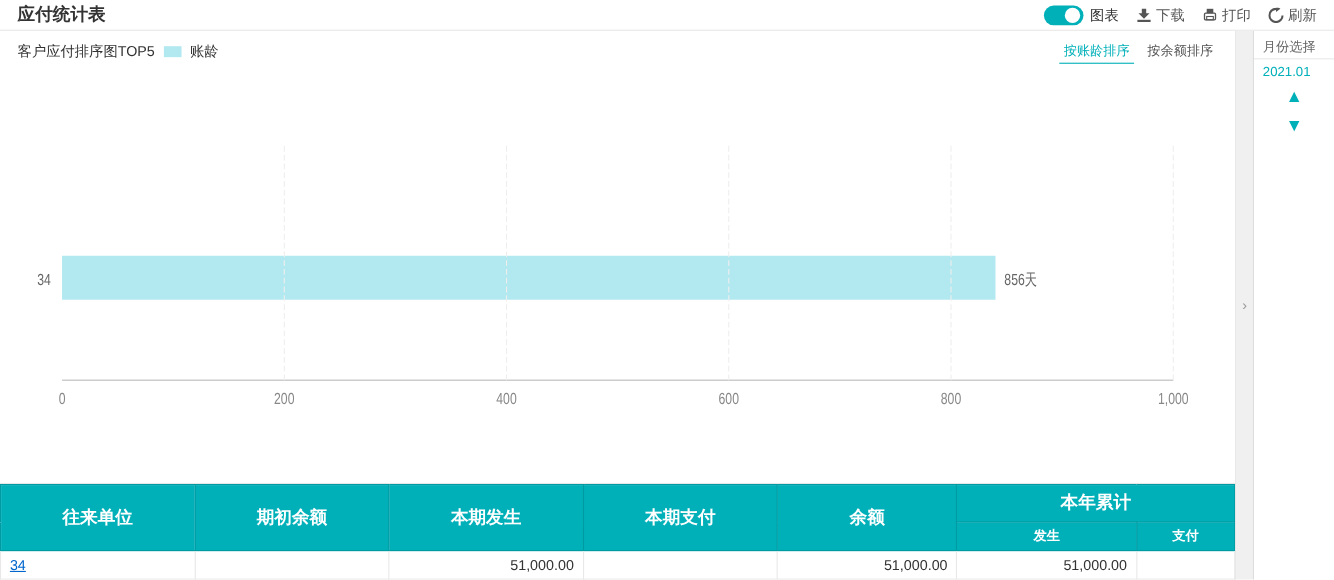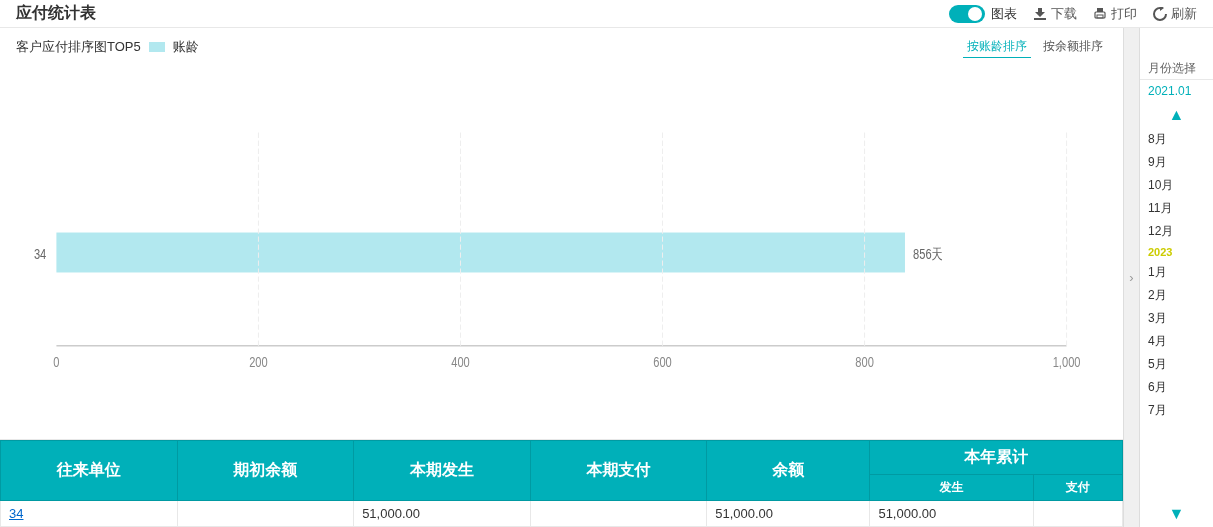--- a/index.html
+++ b/index.html
@@ -32,24 +32,24 @@
 
     
     .chart-wrapper { flex: 1; padding: 4px 16px 0; position: relative; overflow: hidden; }
     .chart-svg { width: 100%; height: 100%; }
 
     
     .table-area { border-top: 1px solid #e8e8e8; }
     table { width: 100%; border-collapse: collapse; }
     .table-header-row th { background: #00b0b9; color: #fff; text-align: center; padding: 6px 8px; font-size: 16px; border: 1px solid #009aa2; }
     .table-sub-row th { background: #00b0b9; color: #fff; text-align: center; padding: 4px 8px; font-size: 12px; border: 1px solid #009aa2; }
-    .table-data-row td { padding: 5px 8px; font-size: 13px; border: 1px solid #e8e8e8; }
+    .table-data-row td { padding: 5px 8px; font-size: 13px; border: 1px solid #e8e8e8; text-align: right; }
     .table-data-row td:first-child { text-align: left; }
     .table-data-row td a { color: #0066cc; text-decoration: underline; cursor: pointer; }
-    .sidebar-title { font-size: 12px; color: #666; padding: 6px 8px 2px; border-bottom: 1px solid #e8e8e8; margin-top: 26px; }
+    .sidebar-title { font-size: 12px; color: #666; padding: 6px 8px 2px; border-bottom: 1px solid #e8e8e8; }
     .sidebar-current-month { font-size: 12px; color: #00b0b9; padding: 4px 8px; font-weight: normal; }
     .sidebar-month-item { font-size: 12px; color: #333; padding: 3px 8px; cursor: pointer; }
     .sidebar-month-item.year-marker { color: #cccc00; font-weight: bold; font-size: 11px; }
     .sidebar-scroll-btn { text-align: center; padding: 4px; cursor: pointer; color: #00b0b9; font-size: 16px; }
 
     .sidebar-panel { width: 90px; border-left: 1px solid #ddd; background: #fff; display: flex; overflow: hidden; }
     .collapse-handle { width: 16px; background: #f0f0f0; border-right: 1px solid #ddd; display: flex; align-items: center; justify-content: center; cursor: pointer; color: #999; }
     .sidebar-content { flex: 1; display: flex; flex-direction: column; }
     .sidebar-month-list { flex: 1; overflow-y: auto; }
 
@@ -167,33 +167,18 @@
       </div>
 
     </div>
 
     <div class="sidebar-panel">
       <div class="collapse-handle">›</div>
       <div class="sidebar-content">
         <div class="sidebar-title">月份选择</div>
         <div class="sidebar-current-month">2021.01</div>
         <div class="sidebar-scroll-btn">▲</div>
-        <div class="sidebar-month-list" id="sidebar-month-list">
-        <div class="sidebar-month-item">8月</div>
-            <div class="sidebar-month-item">9月</div>
-            <div class="sidebar-month-item">10月</div>
-            <div class="sidebar-month-item">11月</div>
-            <div class="sidebar-month-item">12月</div>
-            <div class="sidebar-month-item year-marker">2023</div>
-            <div class="sidebar-month-item">1月</div>
-            <div class="sidebar-month-item">2月</div>
-            <div class="sidebar-month-item">3月</div>
-            <div class="sidebar-month-item">4月</div>
-            <div class="sidebar-month-item">5月</div>
-            <div class="sidebar-month-item">6月</div>
-            <div class="sidebar-month-item">7月</div>
-          </div>
         <div class="sidebar-scroll-btn">▼</div>
       </div>
     </div>
 
   </div>
 </div>
 
 </body></html>

